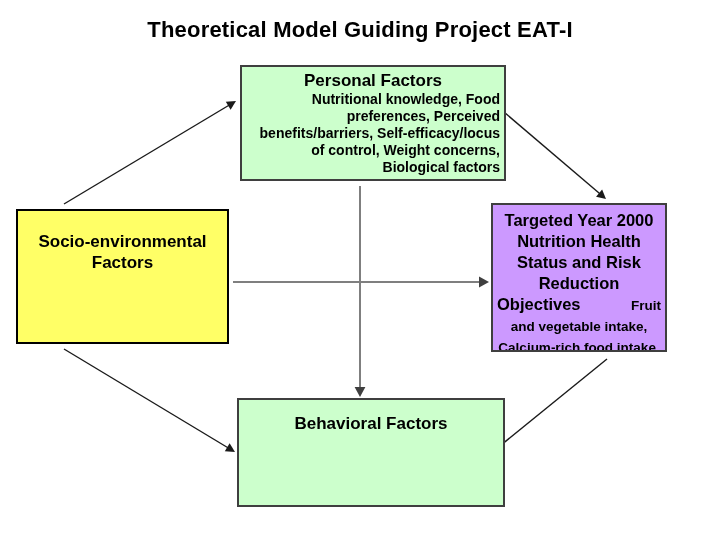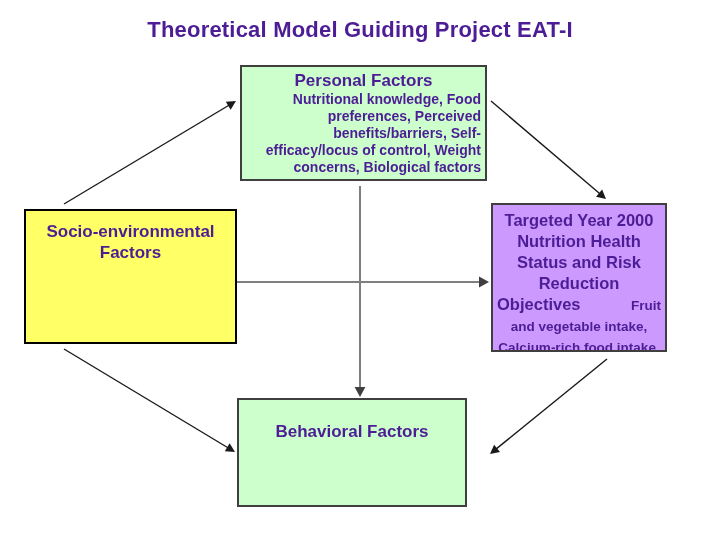--- a/index.html
+++ b/index.html
@@ -2,21 +2,21 @@
 <html><head>
 <meta charset="utf-8">
 <style>
   html, body { margin: 0; padding: 0; background: #ffffff; }
   #stage {
     position: relative;
     width: 720px;
     height: 540px;
     background: #ffffff;
     font-family: "Liberation Sans", sans-serif;
-    color: #4c1d95;
+    color: #000000;
     overflow: hidden;
   }
   #title {
     position: absolute;
     top: 17px;
     left: 0;
     width: 720px;
     text-align: center;
     font-size: 22px;
     font-weight: bold;
@@ -33,24 +33,24 @@
     font-weight: bold;
     font-size: 17px;
     line-height: 21px;
   }
   .box .b {
     font-weight: bold;
     font-size: 14px;
     line-height: 17px;
     text-align: right;
   }
-  #node-personal   { left: 240px; top: 65px;  width: 247px; height: 116px; padding: 3px 4px 0 4px; }
-  #node-socio      { left: 24px;  top: 209px; width: 213px; height: 135px; padding: 10px 3px 0 3px; border-color: #000000; }
+  #node-personal   { left: 240px; top: 65px;  width: 266px; height: 116px; padding: 3px 4px 0 4px; }
+  #node-socio      { left: 16px;  top: 209px; width: 213px; height: 135px; padding: 20px 3px 0 3px; border-color: #000000; }
   #node-targets    { left: 491px; top: 203px; width: 176px; height: 149px; padding: 5px 3px 8px 3px; }
-  #node-behavioral { left: 237px; top: 398px; width: 230px; height: 109px; padding: 21px 4px 0 4px; }
+  #node-behavioral { left: 237px; top: 398px; width: 268px; height: 109px; padding: 13px 4px 0 4px; }
 
   #node-socio .b      { font-size: 13.5px; }
   #node-targets .h    { font-size: 16.5px; margin-right: 46px; }
   #node-targets .b    { font-size: 13.5px; line-height: 17px; }
   #node-targets .txt  { line-height: 21px; }
 
   #arrows-layer {
     position: absolute;
     left: 0; top: 0;
     width: 720px; height: 540px;

